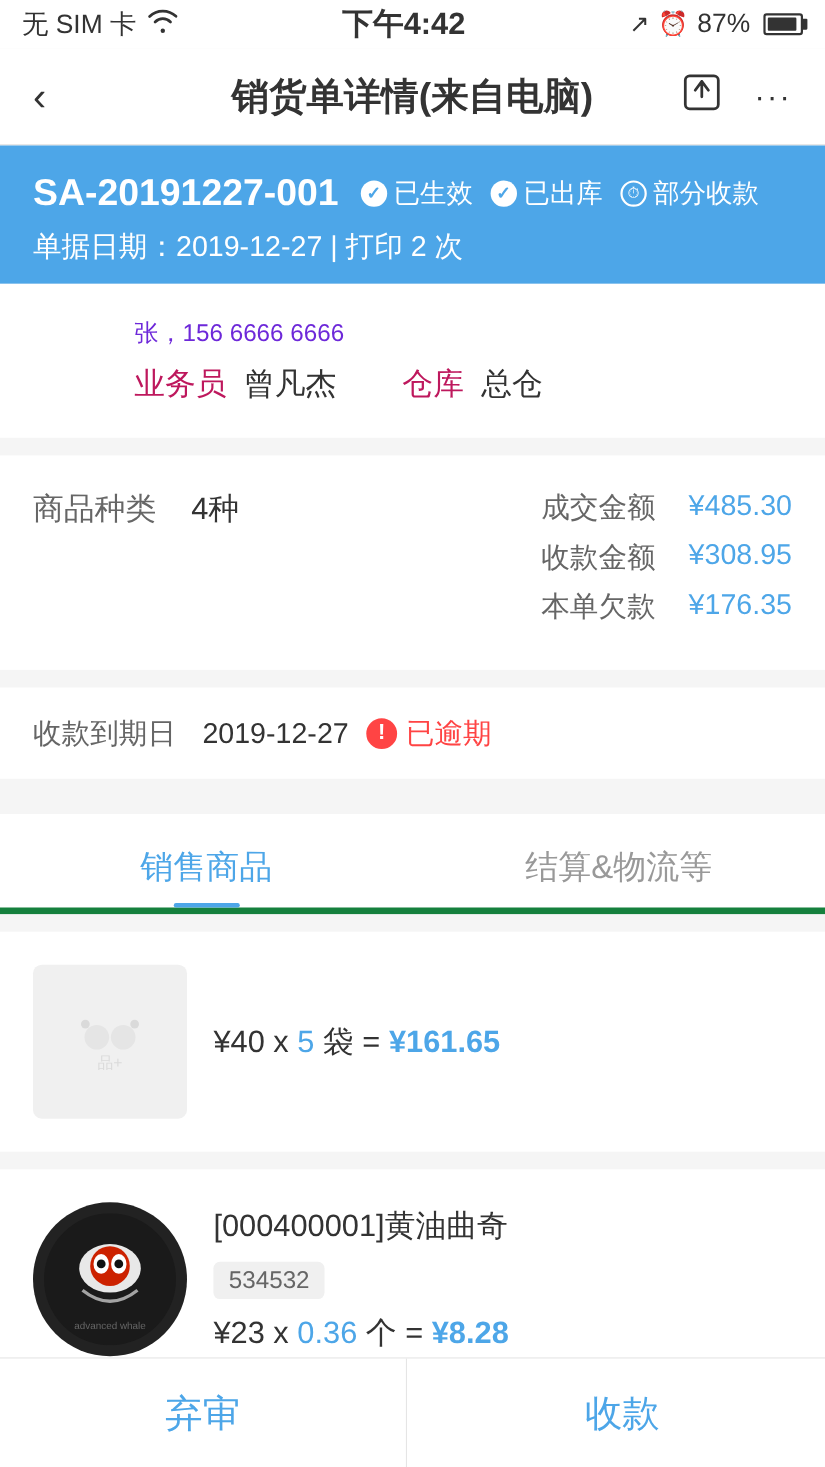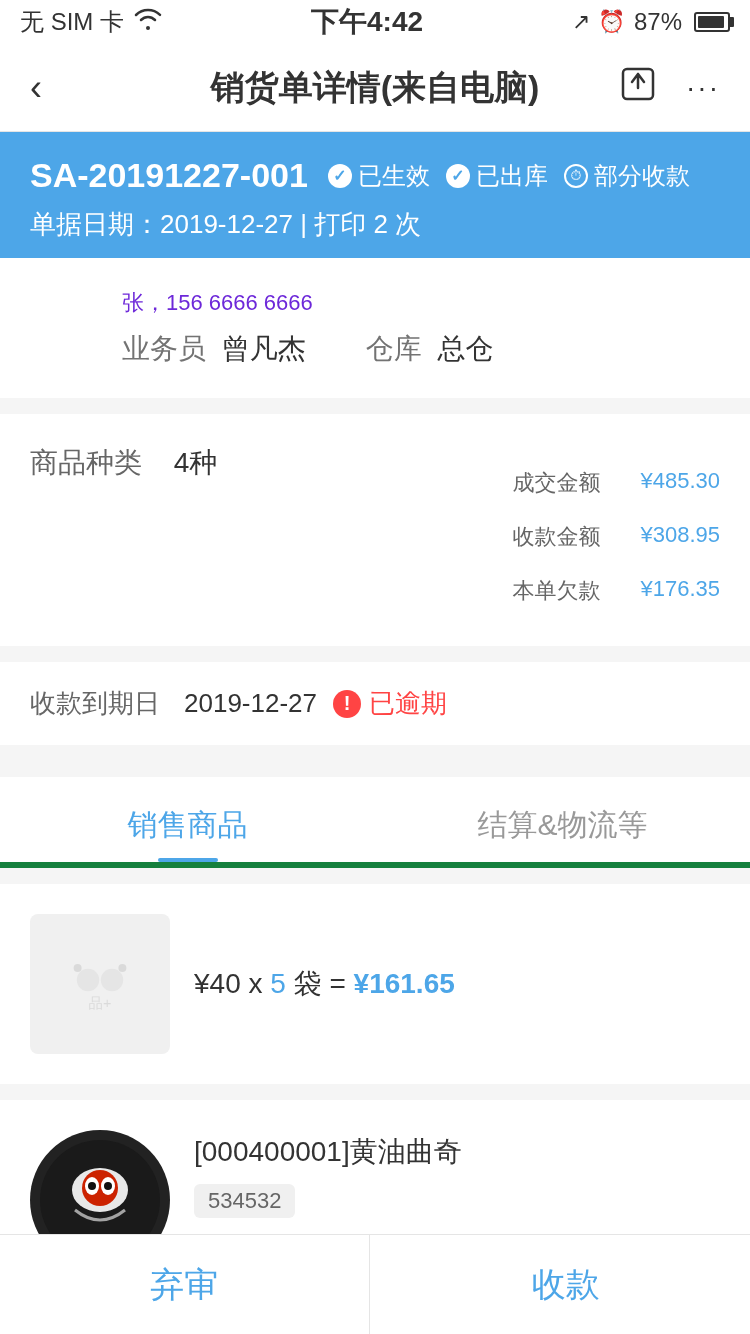--- a/index.html
+++ b/index.html
@@ -152,43 +152,42 @@
       padding-left: 92px;
     }
     .customer-meta {
       display: flex;
       align-items: center;
       gap: 60px;
       padding-left: 92px;
       font-size: 28px;
       color: #333;
     }
-    .meta-label { color: #737373; margin-right: 8px; }
+    .meta-label { color: #be185d; margin-right: 8px; }
 
     
     .stats-section {
       background: #fff;
       padding: 30px;
       margin-bottom: 16px;
     }
     .stats-row {
       display: flex;
       justify-content: space-between;
       align-items: flex-start;
     }
     .stats-left { font-size: 28px; color: #666; }
     .stats-count { color: #333; font-size: 28px; }
     .stats-right { text-align: right; }
     .stat-item {
       display: flex;
       justify-content: space-between;
-      gap: 40px;
+      gap: 30px;
       margin-bottom: 10px;
-      font-size: 22px;
-      margin-top: 24px;
+      font-size: 26px;
     }
     .stat-label { color: #666; }
     .stat-value { color: #4da6e8; font-weight: 500; }
 
     
     .due-section {
       background: #fff;
       padding: 24px 30px;
       display: flex;
       align-items: center;

